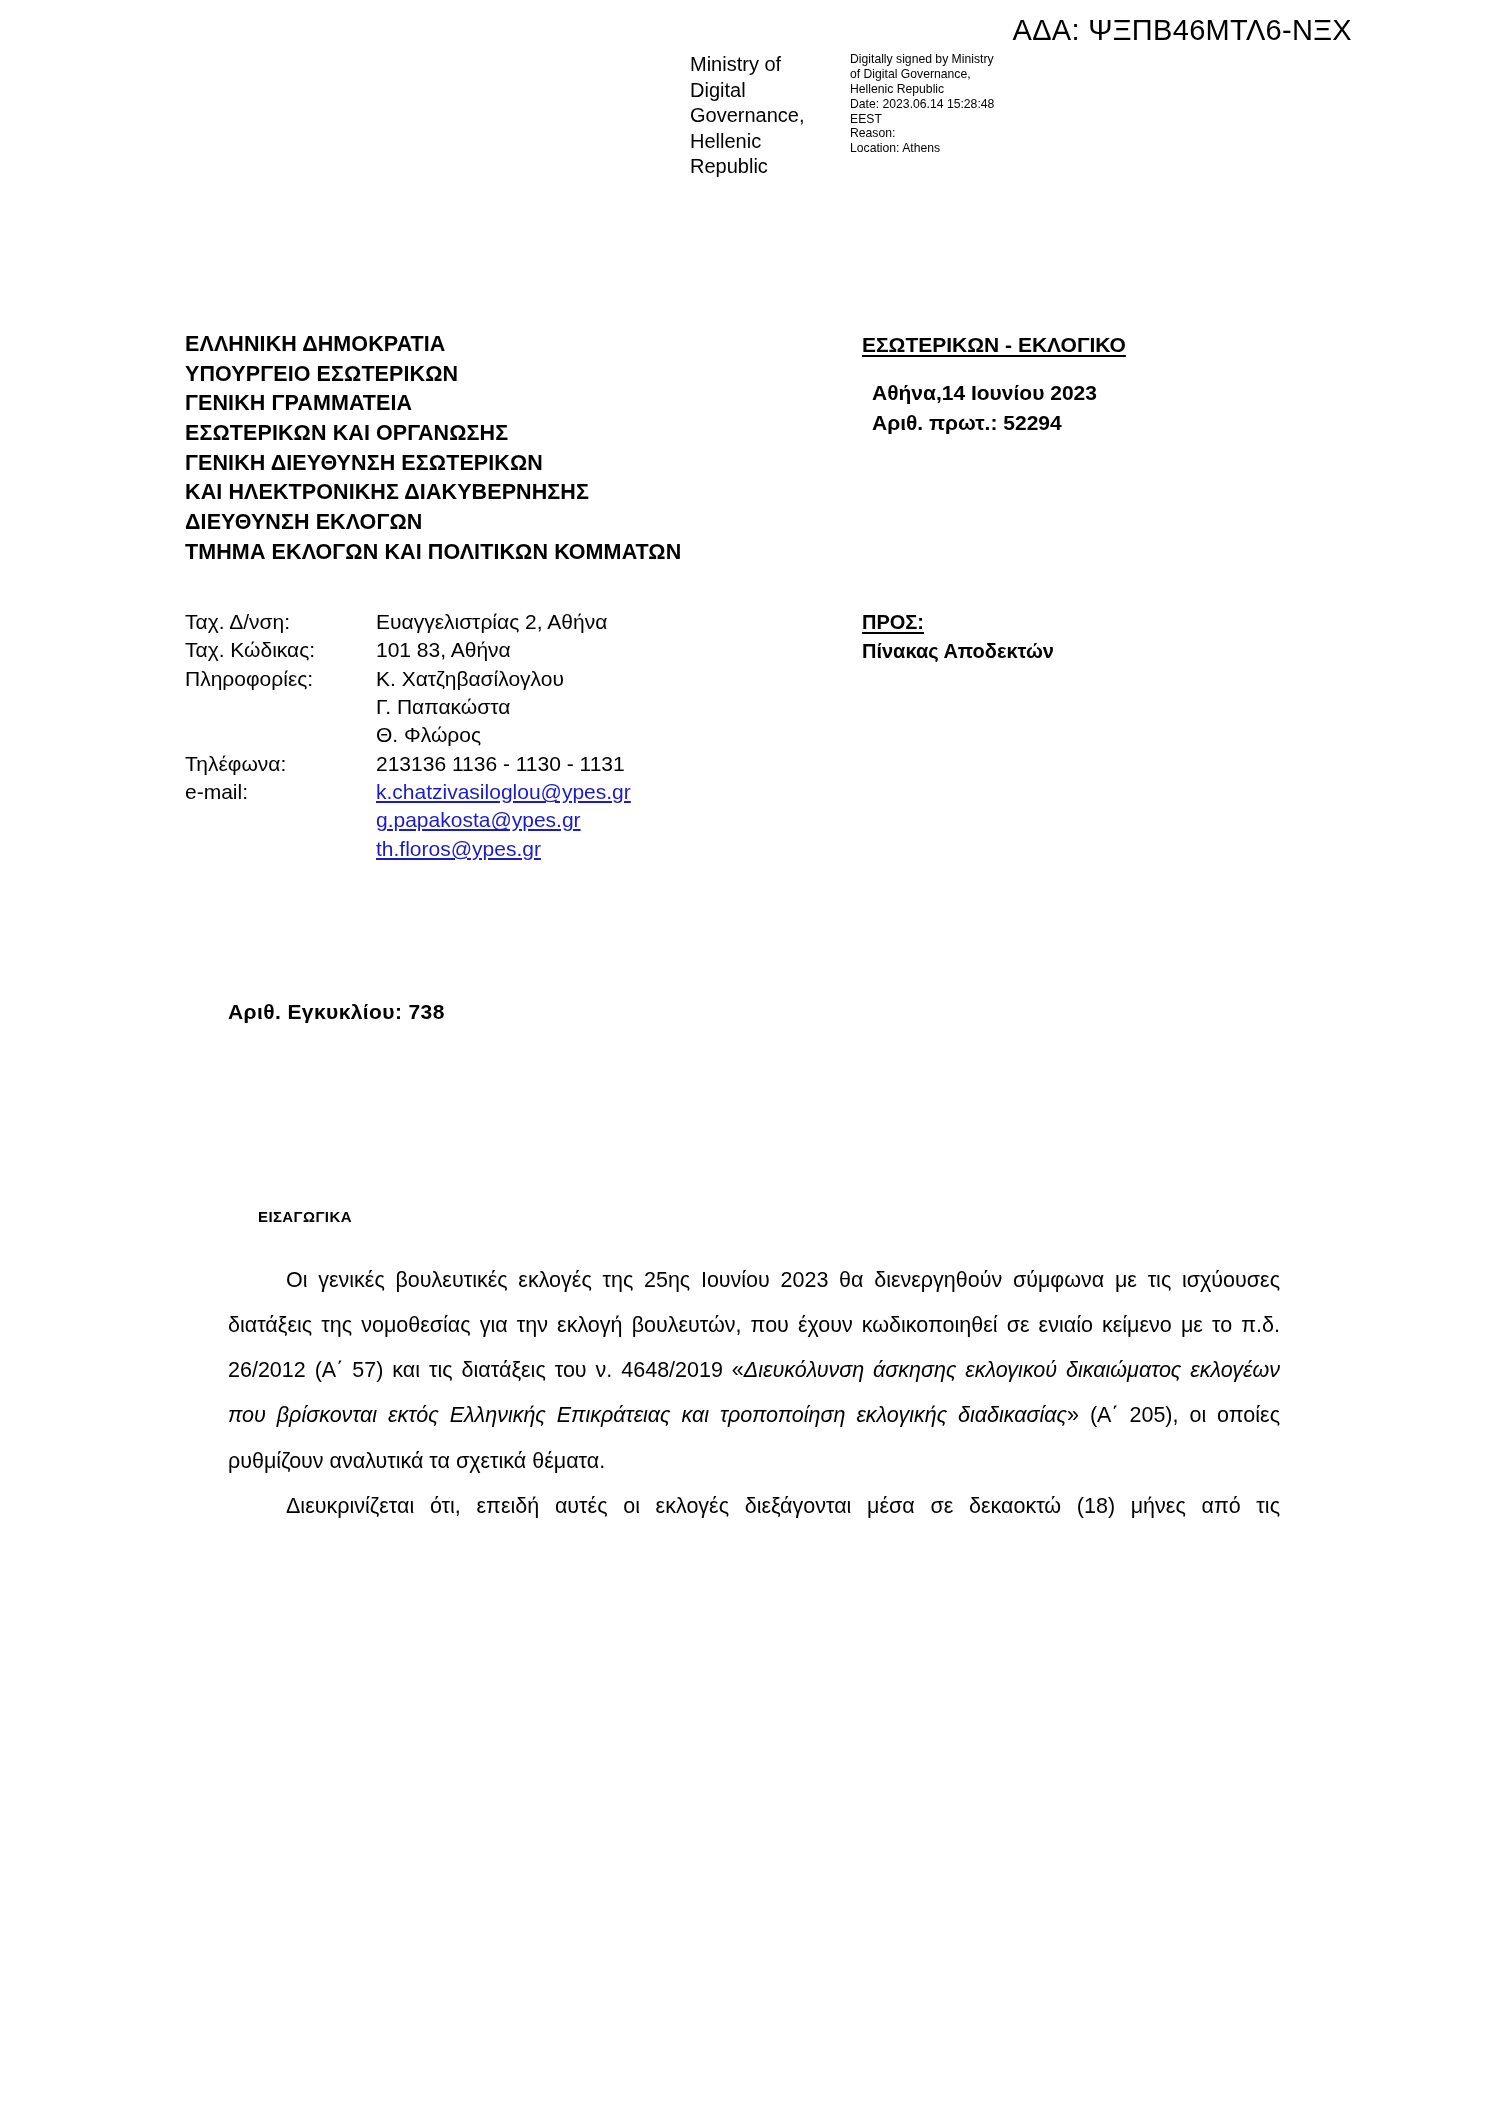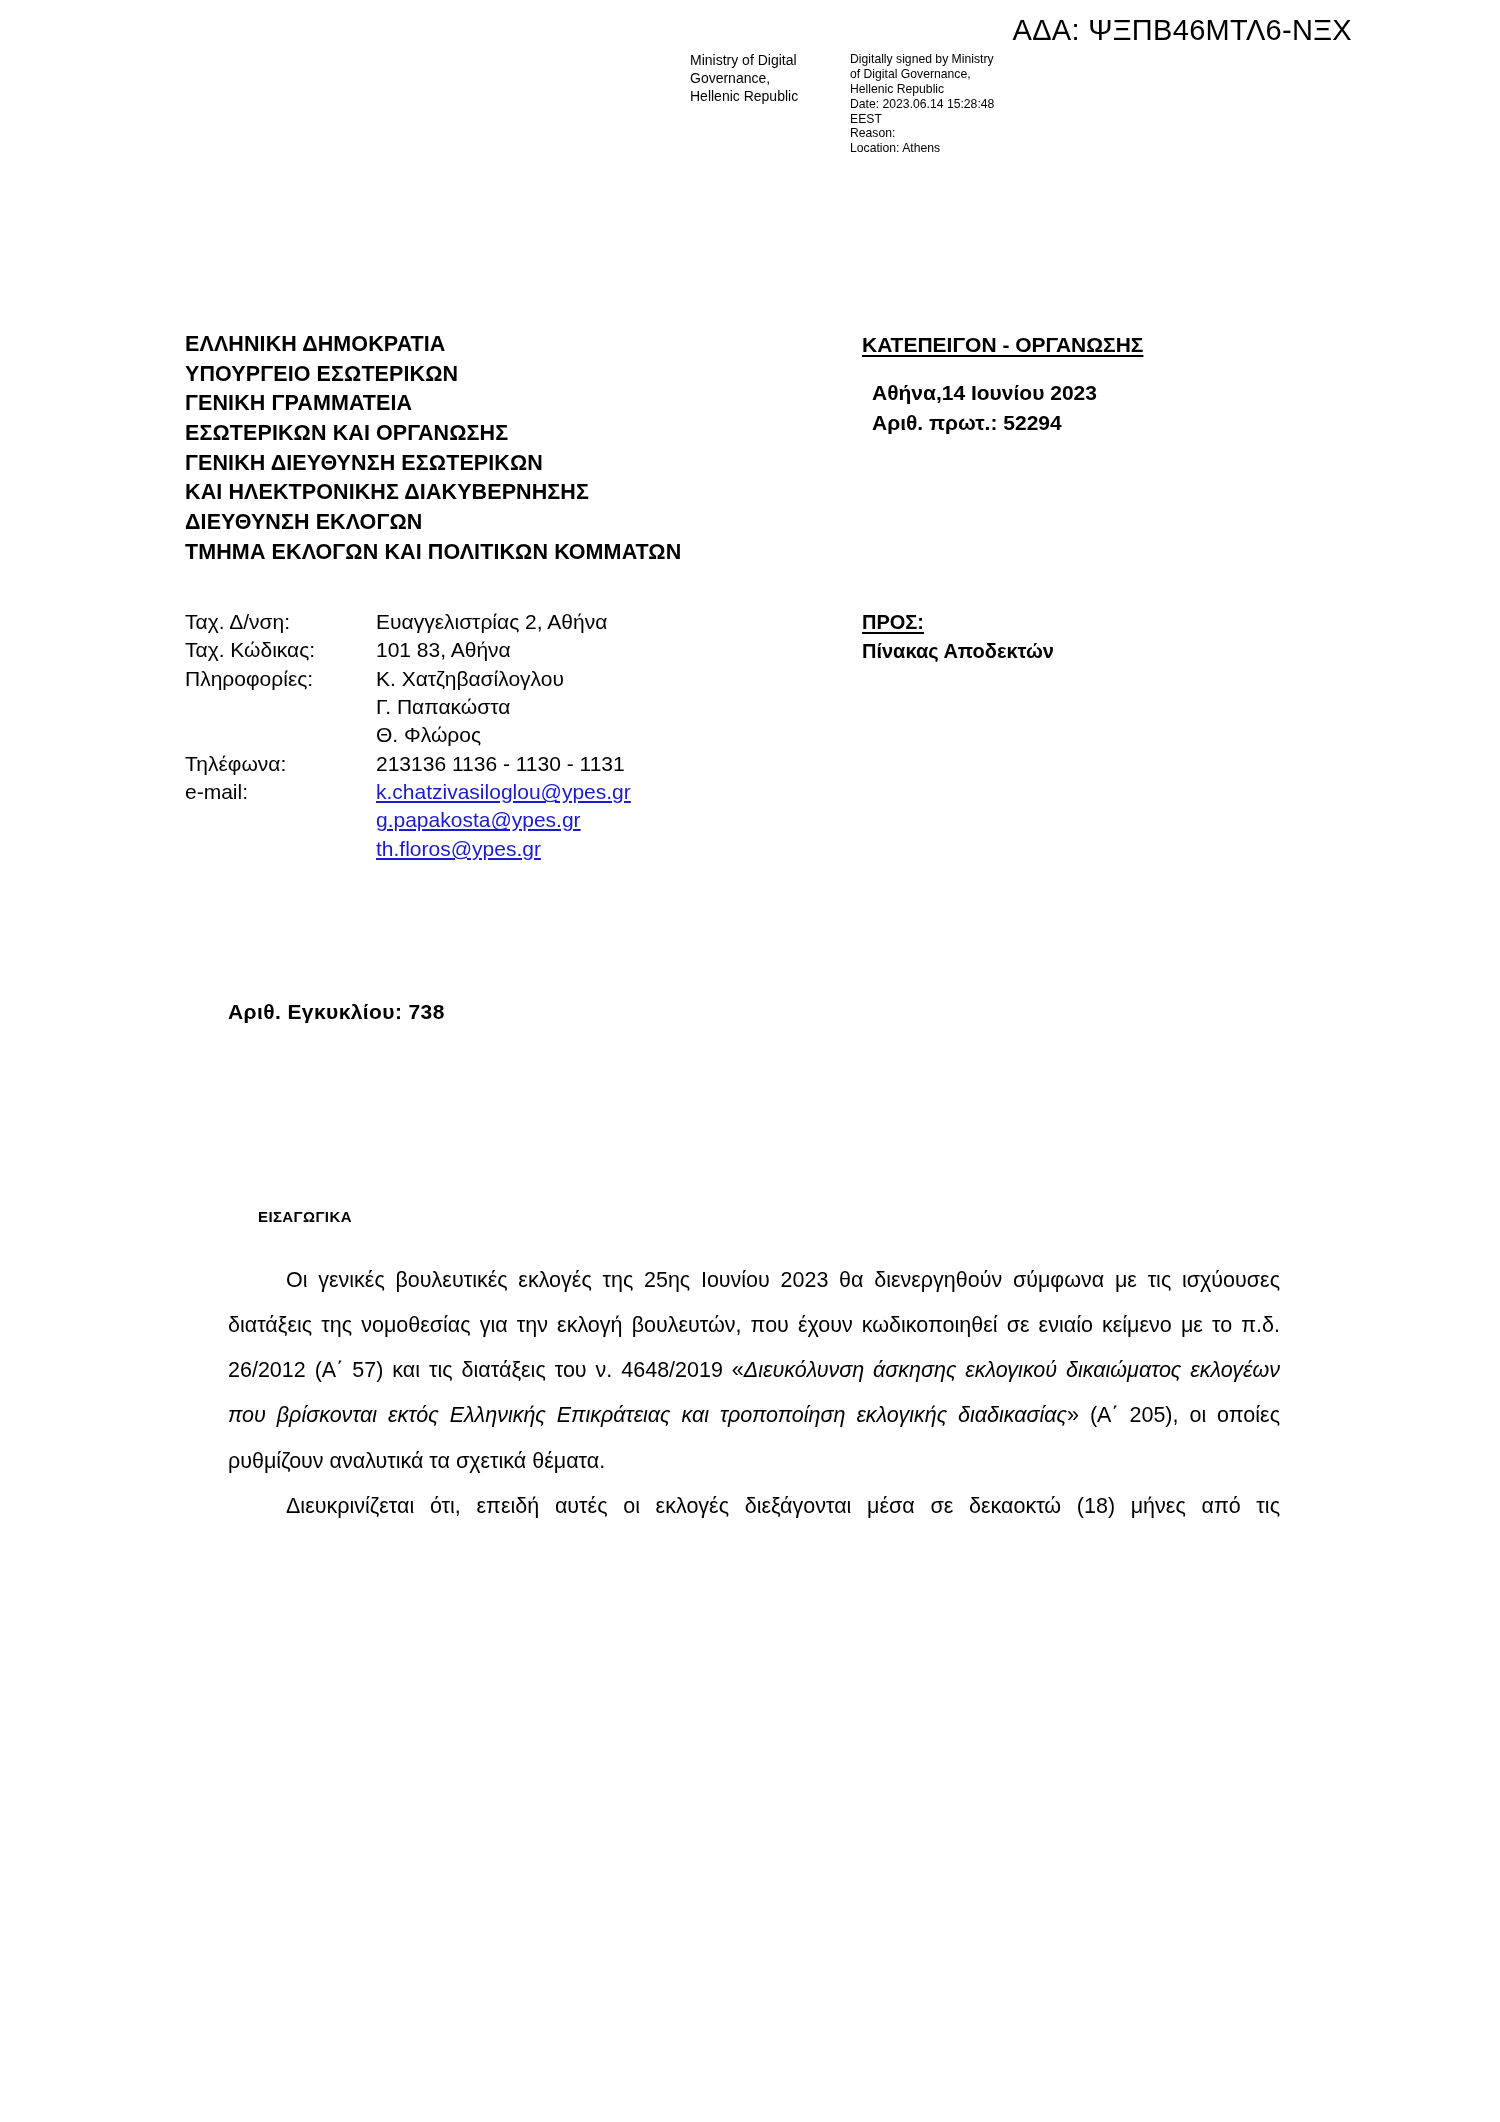--- a/index.html
+++ b/index.html
@@ -31,21 +31,21 @@
   }
   .sig-wrap {
     position: absolute;
     top: 52px;
     left: 690px;
     display: flex;
     align-items: flex-start;
     gap: 8px;
   }
   .sig-left {
-    font-size: 14px;
+    font-size: 20px;
     line-height: 1.28;
     width: 152px;
   }
   .sig-right {
     font-size: 12.2px;
     line-height: 1.22;
     width: 186px;
   }
 
   
@@ -198,21 +198,21 @@
     <div>ΥΠΟΥΡΓΕΙΟ ΕΣΩΤΕΡΙΚΩΝ</div>
     <div>ΓΕΝΙΚΗ ΓΡΑΜΜΑΤΕΙΑ</div>
     <div>ΕΣΩΤΕΡΙΚΩΝ ΚΑΙ ΟΡΓΑΝΩΣΗΣ</div>
     <div>ΓΕΝΙΚΗ ΔΙΕΥΘΥΝΣΗ ΕΣΩΤΕΡΙΚΩΝ</div>
     <div>ΚΑΙ ΗΛΕΚΤΡΟΝΙΚΗΣ ΔΙΑΚΥΒΕΡΝΗΣΗΣ</div>
     <div>ΔΙΕΥΘΥΝΣΗ ΕΚΛΟΓΩΝ</div>
     <div>ΤΜΗΜΑ ΕΚΛΟΓΩΝ ΚΑΙ ΠΟΛΙΤΙΚΩΝ ΚΟΜΜΑΤΩΝ</div>
   </div>
 
   <div class="urgent-block">
-    <div class="urgent-title">ΚΑΤΕΠΕΙΓΟΝ - ΟΡΓΑΝΩΣΗΣ</div>
+    <div class="urgent-title">ΕΣΩΤΕΡΙΚΩΝ - ΕΚΛΟΓΙΚΟ</div>
     <div class="urgent-dates">
       <div>Αθήνα,14 Ιουνίου 2023</div>
       <div>Αριθ. πρωτ.: 52294</div>
     </div>
   </div>
 
   <div class="contact">
     <table>
       <tbody>
         <tr>

